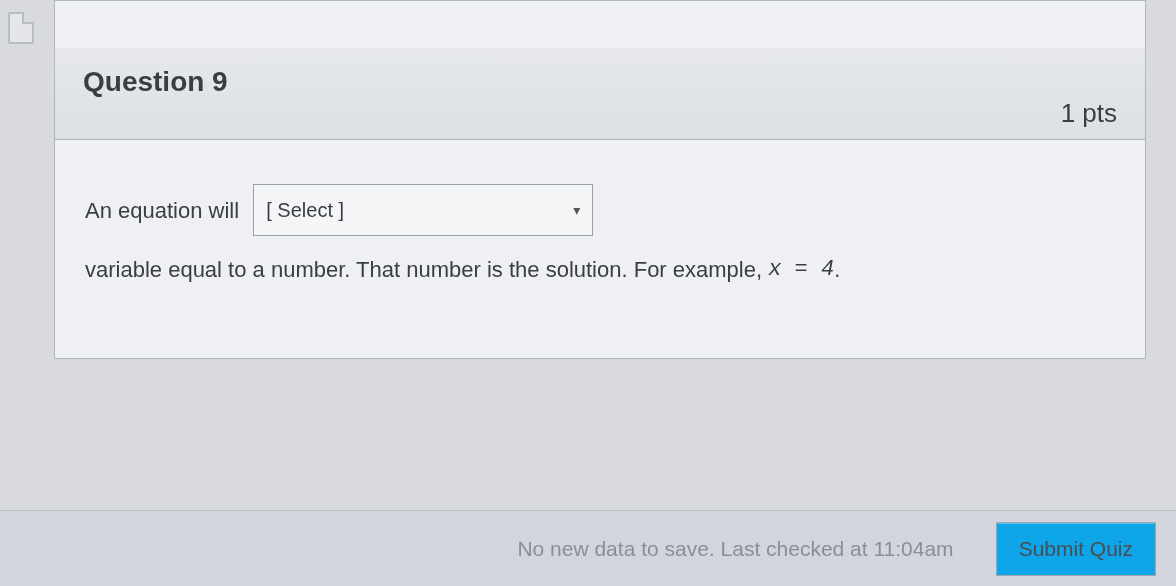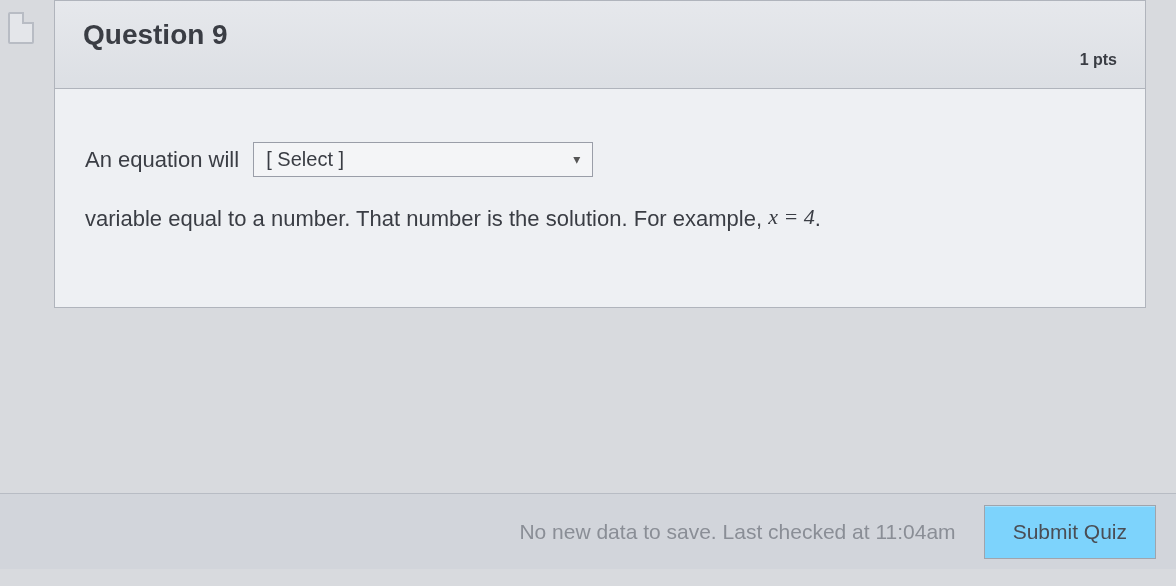--- a/index.html
+++ b/index.html
@@ -45,89 +45,90 @@
       background: #eef0f3;
     }
     .question-header {
       display: flex;
       justify-content: space-between;
       align-items: flex-start;
       padding: 14px 28px 10px 28px;
       background: linear-gradient(#e6e8ec, #dcdfe4);
       border-bottom: 1px solid #b0b4bc;
       min-height: 88px;
+      margin-top: 47px;
     }
     .question-title {
       font-size: 28px;
       font-weight: 700;
       color: #3a3d44;
       padding-top: 4px;
     }
     .question-points {
-      font-size: 16px;
-      font-weight: 700;
+      font-size: 26px;
+      font-weight: 400;
       color: #3a3d44;
       padding-top: 36px;
     }
     .question-body {
       padding: 40px 30px 60px 30px;
       font-size: 22px;
       color: #3a3d44;
       line-height: 2.6;
     }
     .question-body .text-part {
       vertical-align: middle;
     }
     .select-box {
       display: inline-flex;
       align-items: center;
       justify-content: space-between;
       border: 1px solid #9a9ea8;
       background: #f4f5f7;
       padding: 10px 12px;
       min-width: 340px;
-      height: 35px;
+      height: 52px;
       vertical-align: middle;
       margin: 0 8px;
       cursor: pointer;
       font-size: 20px;
       color: #3a3d44;
     }
     .select-box .chevron {
       font-size: 14px;
       color: #555;
     }
     .math-var {
       font-style: italic;
-      font-family: Liberation Serif, serif;
+      font-family: Liberation Mono, monospace;
     }
     .footer {
       position: absolute;
-      bottom: 17px;
+      bottom: 0;
       left: 0;
       width: 100%;
       height: 76px;
       background: #d2d5db;
       border-top: 1px solid #b8bcc4;
       display: flex;
       align-items: center;
       justify-content: flex-end;
       padding-right: 20px;
-      gap: 28px;
+      gap: 42px;
     }
     .save-status {
       font-size: 21px;
       color: #8a8e96;
     }
     .submit-btn {
-      background: #7dd3fc;
+      background: #0ea5e9;
       border: 1px solid #a0a4ac;
       color: #4a4d54;
       font-size: 21px;
-      padding: 14px 28px;
+      padding: 14px 22px;
       cursor: pointer;
       box-shadow: inset 0 1px 0 rgba(255,255,255,0.3);
     }
   </style>
 </head>
 <body>
 
 <div class="page-icon"></div>
 
 <div class="question-card">

